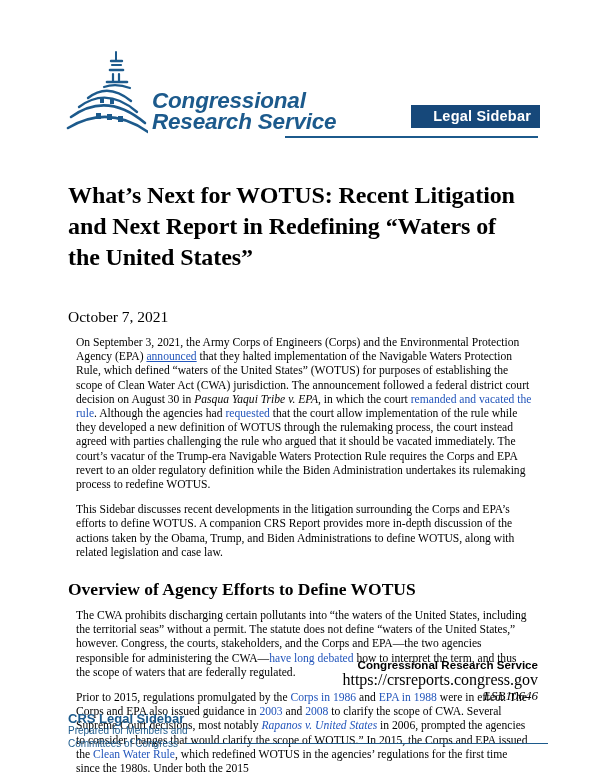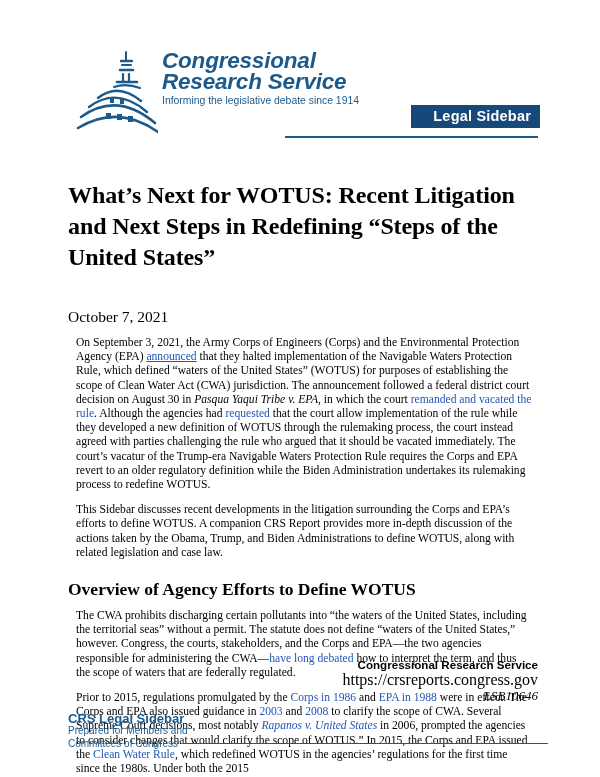--- a/index.html
+++ b/index.html
@@ -18,23 +18,24 @@
 
   
   .header {
     position: absolute;
     left: 0; top: 0;
     width: 600px;
     height: 150px;
   }
   .logo-block {
     position: absolute;
-    left: 76px;
+    left: 66px;
     top: 50px;
     display: flex;
+    align-items: flex-end;
   }
   .dome {
     width: 82px;
     height: 84px;
     flex: 0 0 82px;
     position: relative;
   }
   .logo-text {
     margin-left: 4px;
     padding-bottom: 2px;
@@ -210,32 +211,31 @@
           <rect x="44" y="49" width="4" height="5"></rect>
           <rect x="30" y="63" width="5" height="6"></rect>
           <rect x="41" y="64" width="5" height="6"></rect>
           <rect x="52" y="66" width="5" height="6"></rect>
         </g>
       </svg>
     </div>
     <div class="logo-text">
       <div class="logo-line">Congressional</div>
       <div class="logo-line">Research Service</div>
-      <div class="logo-tagline">Informing the legislative debate since 1914</div>
     </div>
   </div>
 
   <div class="header-rule"></div>
 
   <div class="badge">Legal Sidebar</div>
 </div>
 
 <div class="content">
 
-  <h1 class="doc-title">What’s Next for WOTUS: Recent Litigation and Next Steps in Redefining “Steps of the United States”</h1>
+  <h1 class="doc-title">What’s Next for WOTUS: Recent Litigation and Next Report in Redefining “Waters of the United States”</h1>
 
   <div class="doc-date">October 7, 2021</div>
 
   <p class="para">
     <span>On September 3, 2021, the Army Corps of Engineers (Corps) and the Environmental Protection Agency (EPA) </span><a class="lnk" href="#">announced</a><span> that they halted implementation of the Navigable Waters Protection Rule, which defined “waters of the United States” (WOTUS) for purposes of establishing the scope of Clean Water Act (CWA) jurisdiction. The announcement followed a federal district court decision on August 30 in </span><span class="ital">Pasqua Yaqui Tribe v. EPA</span><span>, in which the court </span><a class="lnk-plain" href="#">remanded and vacated the rule</a><span>. Although the agencies had </span><a class="lnk-plain" href="#">requested</a><span> that the court allow implementation of the rule while they developed a new definition of WOTUS through the rulemaking process, the court instead agreed with parties challenging the rule who argued that it should be vacated immediately. The court’s vacatur of the Trump-era Navigable Waters Protection Rule requires the Corps and EPA revert to an older regulatory definition while the Biden Administration undertakes its rulemaking process to redefine WOTUS.</span>
   </p>
 
   <p class="para">This Sidebar discusses recent developments in the litigation surrounding the Corps and EPA’s efforts to define WOTUS. A companion CRS Report provides more in-depth discussion of the actions taken by the Obama, Trump, and Biden Administrations to define WOTUS, along with related legislation and case law.</p>
 
   <h2 class="section">Overview of Agency Efforts to Define WOTUS</h2>

